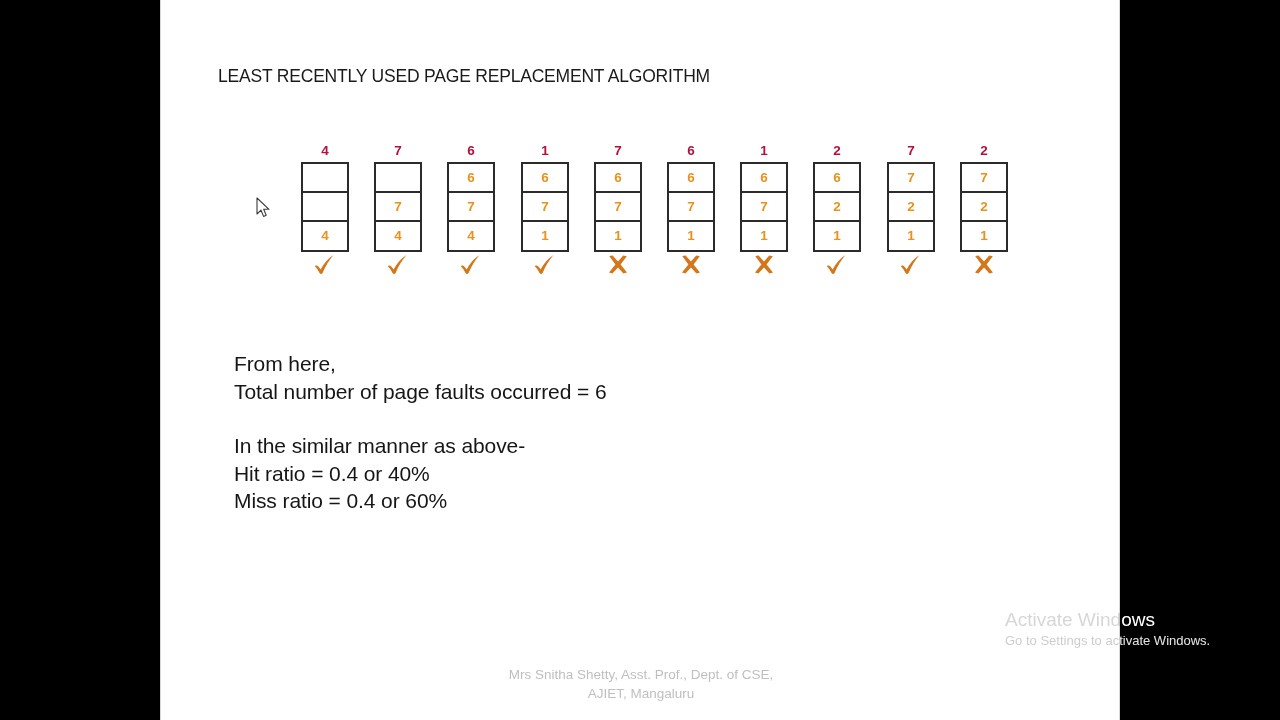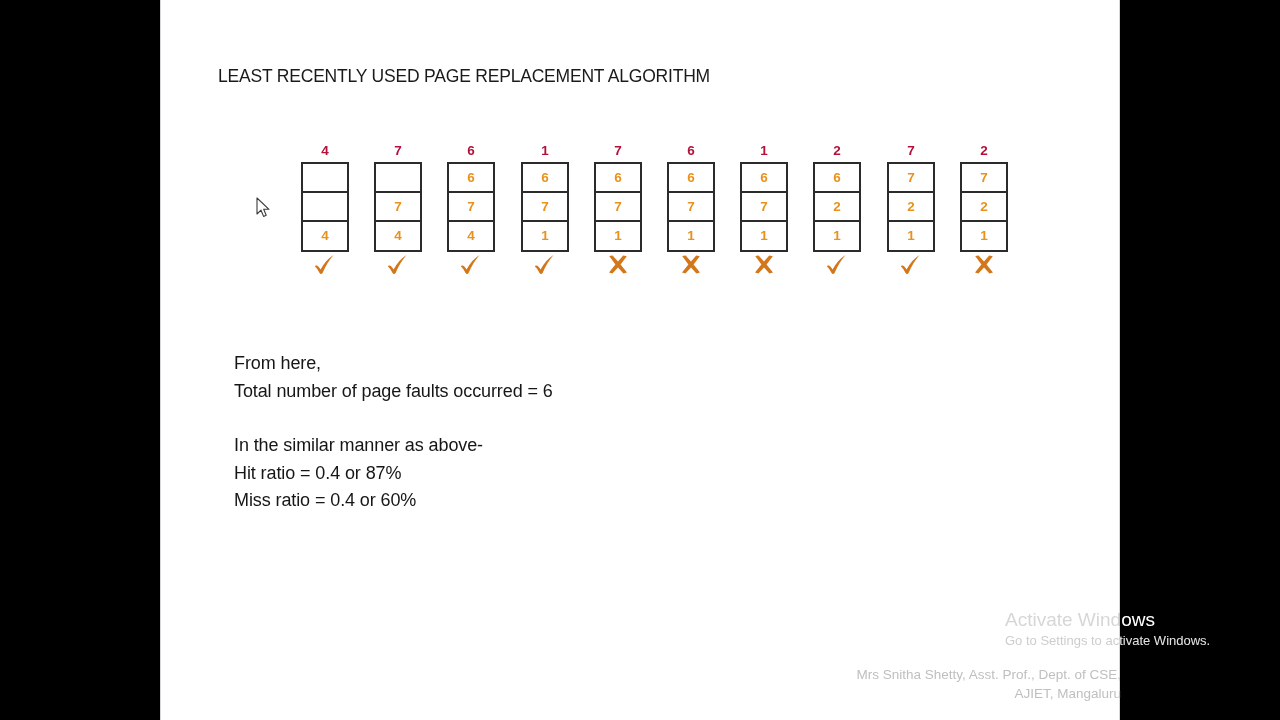--- a/index.html
+++ b/index.html
@@ -82,34 +82,34 @@
     text-align: center;
     position: relative;
   }
   .mark svg { display: block; margin: 0 auto; }
 
   
   #body-text {
     position: absolute;
     left: 73px;
     top: 350px;
-    font-size: 18px;
+    font-size: 21px;
     line-height: 27.5px;
     color: #161616;
     letter-spacing: -0.1px;
   }
   #body-text .blank { height: 27px; }
 
   
   #footer {
     position: absolute;
     left: 0;
     top: 665px;
     width: 960px;
-    text-align: right;
+    text-align: center;
     font-size: 13.5px;
     line-height: 19px;
     color: #bfbfbf;
   }
 
   
   #watermark {
     position: absolute;
     left: 1005px;
     top: 608px;
@@ -306,21 +306,21 @@
             </svg>
           </div>
         </div>
       </div>
 
     <div id="body-text">
         <div>From here,</div>
         <div>Total number of page faults occurred = 6</div>
         <div class="blank"></div>
         <div>In the similar manner as above-</div>
-        <div>Hit ratio = 0.4 or 87%</div>
+        <div>Hit ratio = 0.4 or 40%</div>
         <div>Miss ratio = 0.4 or 60%</div>
       </div>
 
     <div id="footer">
       <div>Mrs Snitha Shetty, Asst. Prof., Dept. of CSE,</div>
       <div>AJIET,  Mangaluru</div>
     </div>
 
   </div>
 

